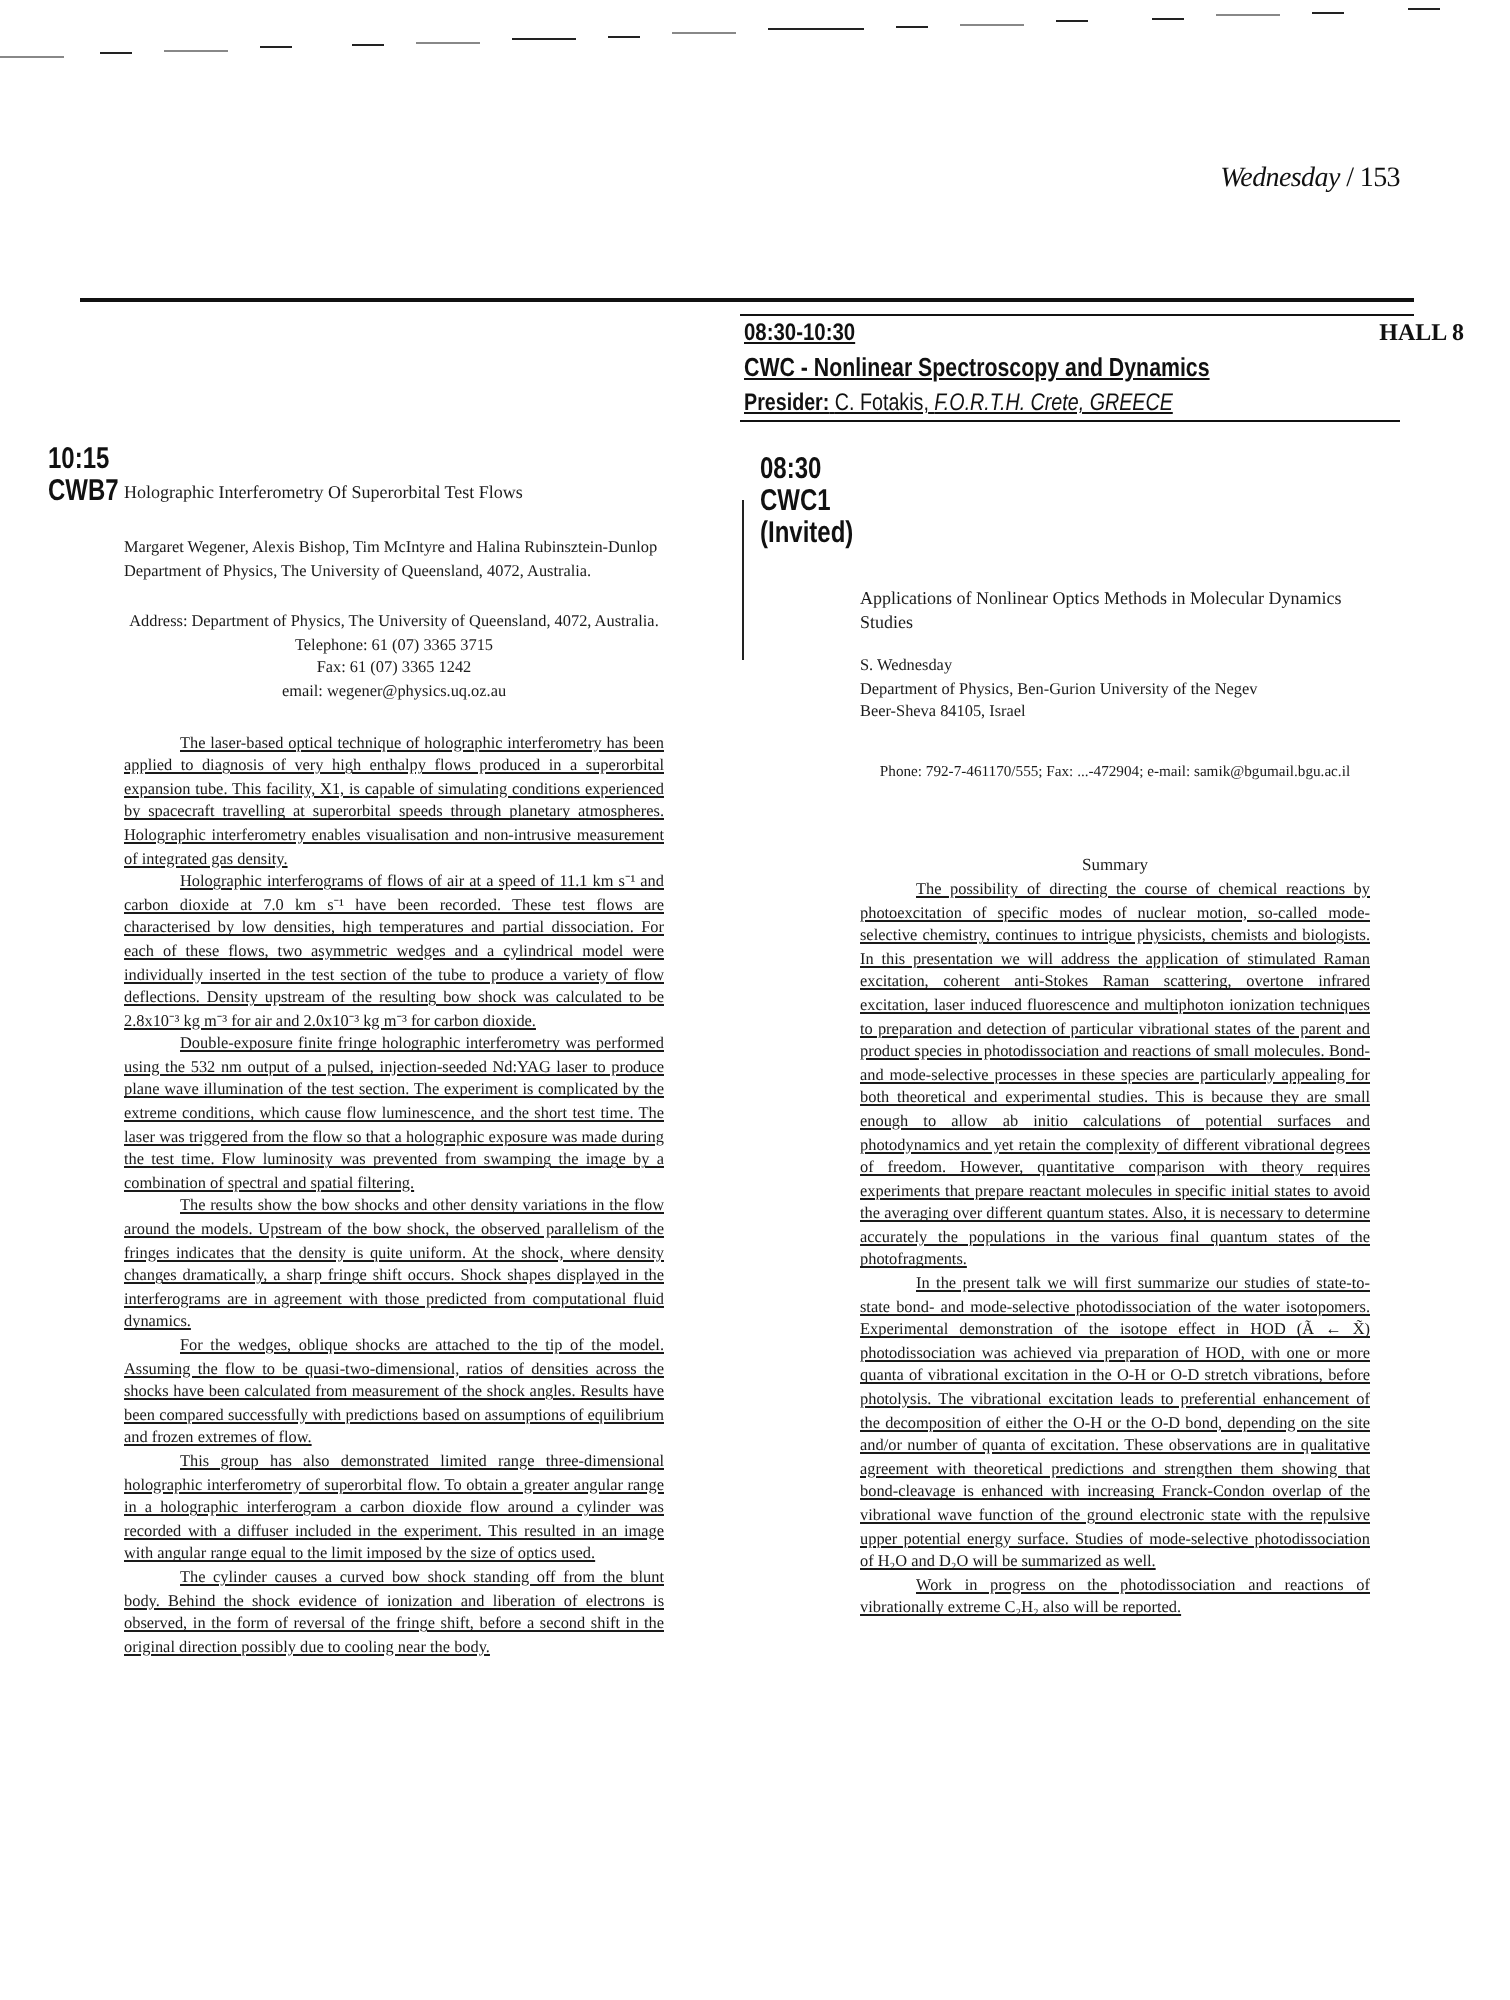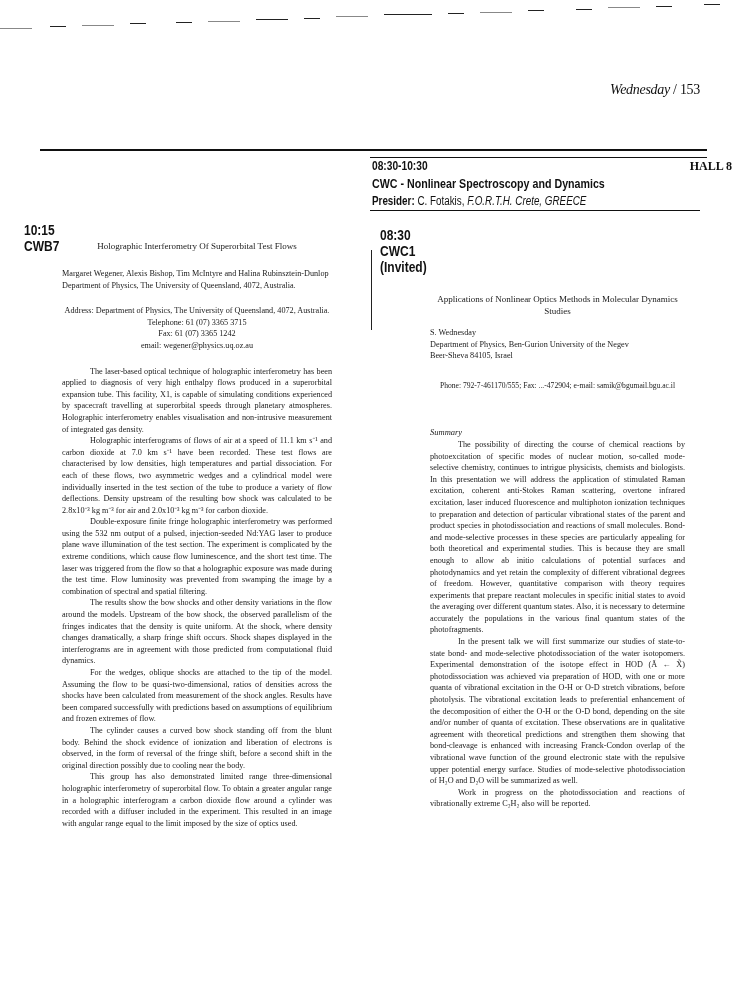--- a/index.html
+++ b/index.html
@@ -6,36 +6,36 @@
   body { width: 755px; height: 1000px; position: relative; overflow: hidden; color: #111; font-family: "Liberation Serif", serif; }
   .dash-row { position: absolute; left: 0; top: 0; width: 755px; height: 30px; }
   .dash { position: absolute; height: 1px; background: #222; }
   .dash.light { background: #888; }
   .page-header { position: absolute; right: 55px; top: 82px; font-size: 14px; font-style: italic; letter-spacing: -0.3px; }
   .page-header .num { font-style: normal; }
   .rule { position: absolute; height: 2px; background: #111; }
   .rule.thin { height: 1px; }
   .vrule { position: absolute; width: 1px; background: #222; }
 
-  .session { position: absolute; left: 372px; top: 153px; width: 330px; }
+  .session { position: absolute; left: 372px; top: 153px; width: 330px; text-decoration: underline; }
   .session .time { font-family: "Liberation Sans", sans-serif; font-weight: bold; font-size: 12px; transform: scaleX(0.85); transform-origin: left; }
   .session .hall { position: absolute; right: -30px; top: 0; font-weight: bold; font-size: 12px; font-family: "Liberation Serif", serif; }
   .session .title { font-weight: bold; font-size: 13px; margin-top: 3px; font-family: "Liberation Sans", sans-serif; transform: scaleX(0.82); transform-origin: left; white-space: nowrap; }
   .session .presider { font-size: 12px; margin-top: 3px; font-family: "Liberation Sans", sans-serif; transform: scaleX(0.82); transform-origin: left; white-space: nowrap; }
   .session .presider b { font-weight: bold; }
   .session .presider i { font-style: italic; }
 
   .code-block { position: absolute; font-family: "Liberation Sans", sans-serif; font-weight: bold; font-size: 15px; line-height: 16px; transform: scaleX(0.8); transform-origin: left; }
 
   .abstract { position: absolute; font-size: 8.2px; line-height: 11.6px; color: #1a1a1a; }
-  .abstract .atitle { text-align: center; font-size: 9px; line-height: 12px; }
+  .abstract .atitle { text-align: left; font-size: 9px; line-height: 12px; }
   .abstract .authors, .abstract .affil { text-align: left; }
   .abstract .contact { margin-top: 10px; text-align: center; }
-  .abstract p { margin: 0; text-align: justify; text-indent: 28px; }
-  .abstract .summary-h { margin-top: 4px; font-size: 8.5px; font-style: italic; }
+  .abstract p { margin: 0; text-align: justify; text-indent: 28px; text-decoration: underline; }
+  .abstract .summary-h { text-align: center; margin-top: 4px; font-size: 8.5px; }
 
   #left-abs { left: 62px; top: 240px; width: 270px; }
   #right-abs { left: 430px; top: 245px; width: 255px; margin-top: 48px; }
   #left-abs .authors { margin-top: 16px; }
   #right-abs .authors { margin-top: 10px; }
   .contact-line { white-space: nowrap; }
 </style>
 </head>
 <body>
 
@@ -99,22 +99,22 @@
     <div class="contact-line">Telephone: 61 (07) 3365 3715</div>
     <div class="contact-line">Fax: 61 (07) 3365 1242</div>
     <div class="contact-line">email: wegener@physics.uq.oz.au</div>
   </div>
   <div style="margin-top:14px;">
     <p>The laser-based optical technique of holographic interferometry has been applied to diagnosis of very high enthalpy flows produced in a superorbital expansion tube. This facility, X1, is capable of simulating conditions experienced by spacecraft travelling at superorbital speeds through planetary atmospheres. Holographic interferometry enables visualisation and non-intrusive measurement of integrated gas density.</p>
     <p>Holographic interferograms of flows of air at a speed of 11.1 km s⁻¹ and carbon dioxide at 7.0 km s⁻¹ have been recorded. These test flows are characterised by low densities, high temperatures and partial dissociation. For each of these flows, two asymmetric wedges and a cylindrical model were individually inserted in the test section of the tube to produce a variety of flow deflections. Density upstream of the resulting bow shock was calculated to be 2.8x10⁻³ kg m⁻³ for air and 2.0x10⁻³ kg m⁻³ for carbon dioxide.</p>
     <p>Double-exposure finite fringe holographic interferometry was performed using the 532 nm output of a pulsed, injection-seeded Nd:YAG laser to produce plane wave illumination of the test section. The experiment is complicated by the extreme conditions, which cause flow luminescence, and the short test time. The laser was triggered from the flow so that a holographic exposure was made during the test time. Flow luminosity was prevented from swamping the image by a combination of spectral and spatial filtering.</p>
     <p>The results show the bow shocks and other density variations in the flow around the models. Upstream of the bow shock, the observed parallelism of the fringes indicates that the density is quite uniform. At the shock, where density changes dramatically, a sharp fringe shift occurs. Shock shapes displayed in the interferograms are in agreement with those predicted from computational fluid dynamics.</p>
     <p>For the wedges, oblique shocks are attached to the tip of the model. Assuming the flow to be quasi-two-dimensional, ratios of densities across the shocks have been calculated from measurement of the shock angles. Results have been compared successfully with predictions based on assumptions of equilibrium and frozen extremes of flow.</p>
+    <p>This group has also demonstrated limited range three-dimensional holographic interferometry of superorbital flow. To obtain a greater angular range in a holographic interferogram a carbon dioxide flow around a cylinder was recorded with a diffuser included in the experiment. This resulted in an image with angular range equal to the limit imposed by the size of optics used.</p>
     <p>The cylinder causes a curved bow shock standing off from the blunt body. Behind the shock evidence of ionization and liberation of electrons is observed, in the form of reversal of the fringe shift, before a second shift in the original direction possibly due to cooling near the body.</p>
-    <p>This group has also demonstrated limited range three-dimensional holographic interferometry of superorbital flow. To obtain a greater angular range in a holographic interferogram a carbon dioxide flow around a cylinder was recorded with a diffuser included in the experiment. This resulted in an image with angular range equal to the limit imposed by the size of optics used.</p>
   </div>
 </div>
 
 <div class="abstract" id="right-abs">
   <div class="atitle">Applications of Nonlinear Optics Methods in Molecular Dynamics Studies</div>
   <div class="authors">S. Wednesday</div>
   <div class="affil">Department of Physics, Ben-Gurion University of the Negev</div>
   <div class="affil">Beer-Sheva 84105, Israel</div>
   <div class="contact contact-line" style="margin-top:18px;font-size:7.6px;">Phone: 792-7-461170/555;  Fax: ...-472904;  e-mail: samik@bgumail.bgu.ac.il</div>
   <div class="summary-h" style="margin-top:36px;">Summary</div>

